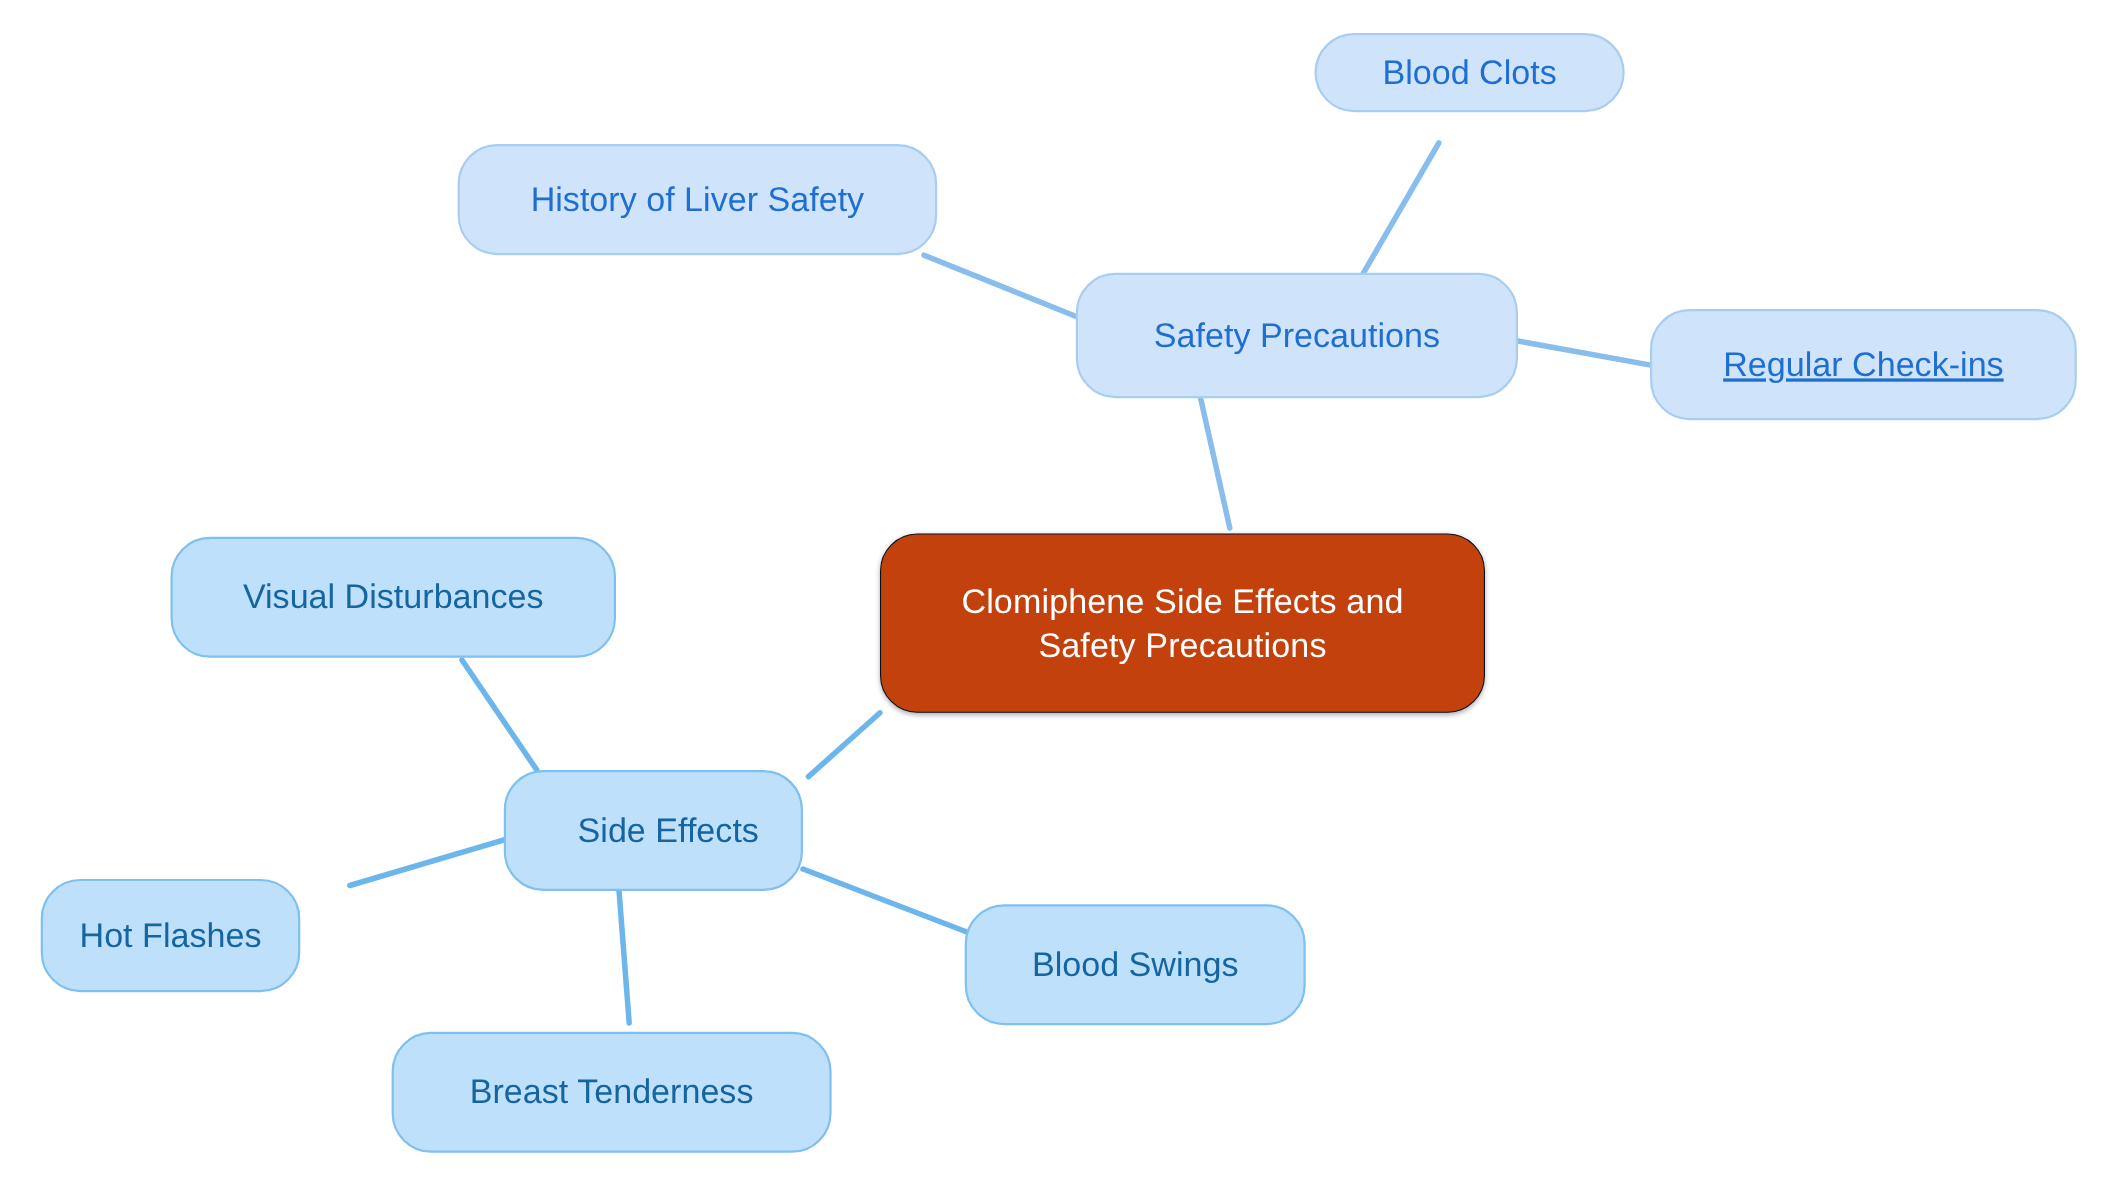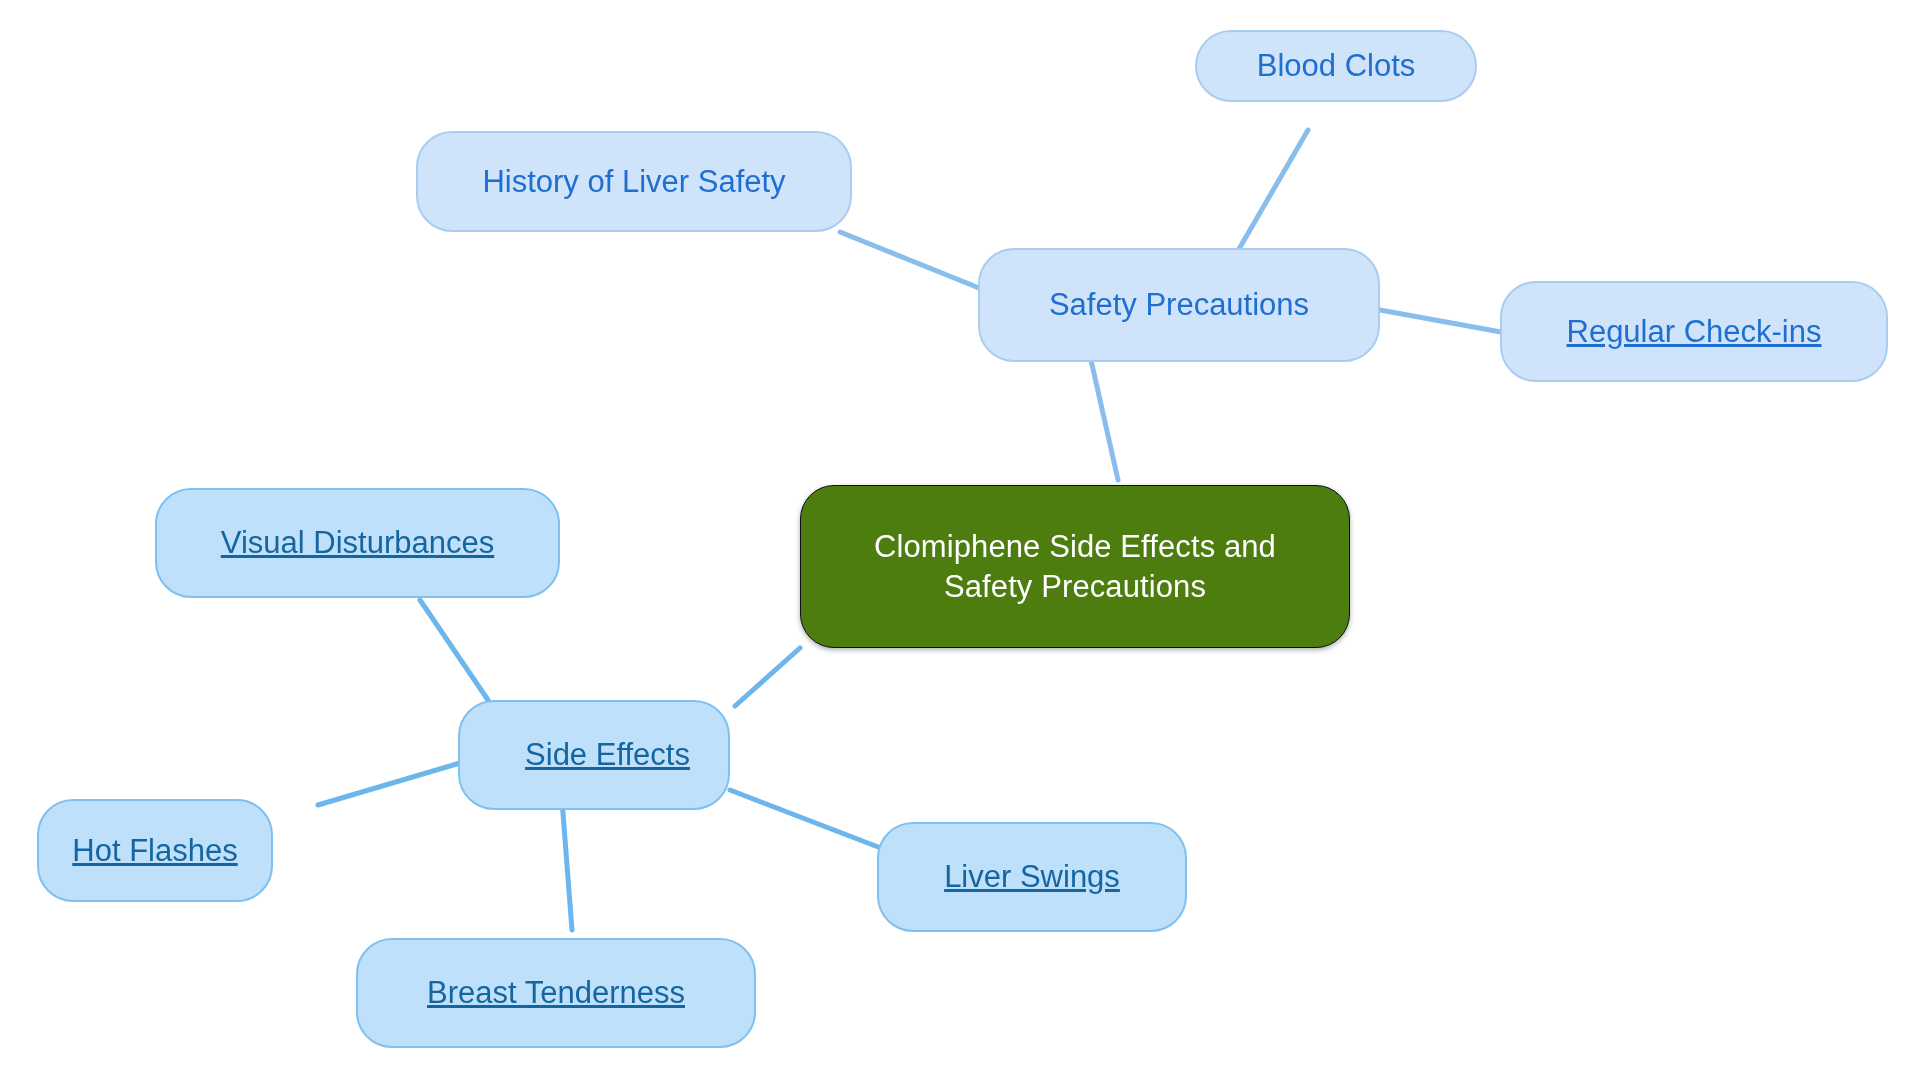--- a/index.html
+++ b/index.html
@@ -33,42 +33,41 @@
     display: flex;
     align-items: center;
     justify-content: center;
     text-align: center;
     border-radius: 36px;
     white-space: pre-line;
     line-height: 1.28;
     z-index: 5;
   }
   .node-root {
-    background: #4d7c0f;
+    background: #c2410c;
     color: #ffffff;
     border: 1px solid #0d1117;
     border-radius: 34px;
     font-size: 31px;
     letter-spacing: 0.1px;
     box-shadow: 0 2px 5px rgba(10,16,24,0.35);
   }
   .node-branch-safety,
   .node-leaf-safety {
     background: #cfe4fa;
     border: 2px solid #a8cdf1;
     color: #1f6fd0;
     font-size: 31px;
   }
   .node-branch-side,
   .node-leaf-side {
     background: #bfe0fa;
     border: 2px solid #7ec0f0;
     color: #1565a0;
     font-size: 31px;
-    text-decoration: underline;
   }
   .node-label {
     display: block;
     padding: 0 4px;
   }
 </style>
 </head>
 <body>
 
 <div id="canvas">
@@ -118,16 +117,16 @@
 
   <div class="node node-leaf-side" style="left:37px; top:799px; width:236px; height:103px;text-align:center;">
     <span class="node-label">Hot Flashes</span>
   </div>
 
   <div class="node node-leaf-side" style="left:356px; top:938px; width:400px; height:110px;">
     <span class="node-label">Breast Tenderness</span>
   </div>
 
   <div class="node node-leaf-side" style="left:877px; top:822px; width:310px; height:110px;">
-    <span class="node-label">Liver Swings</span>
+    <span class="node-label">Blood Swings</span>
   </div>
 
 </div>
 
 </body></html>

